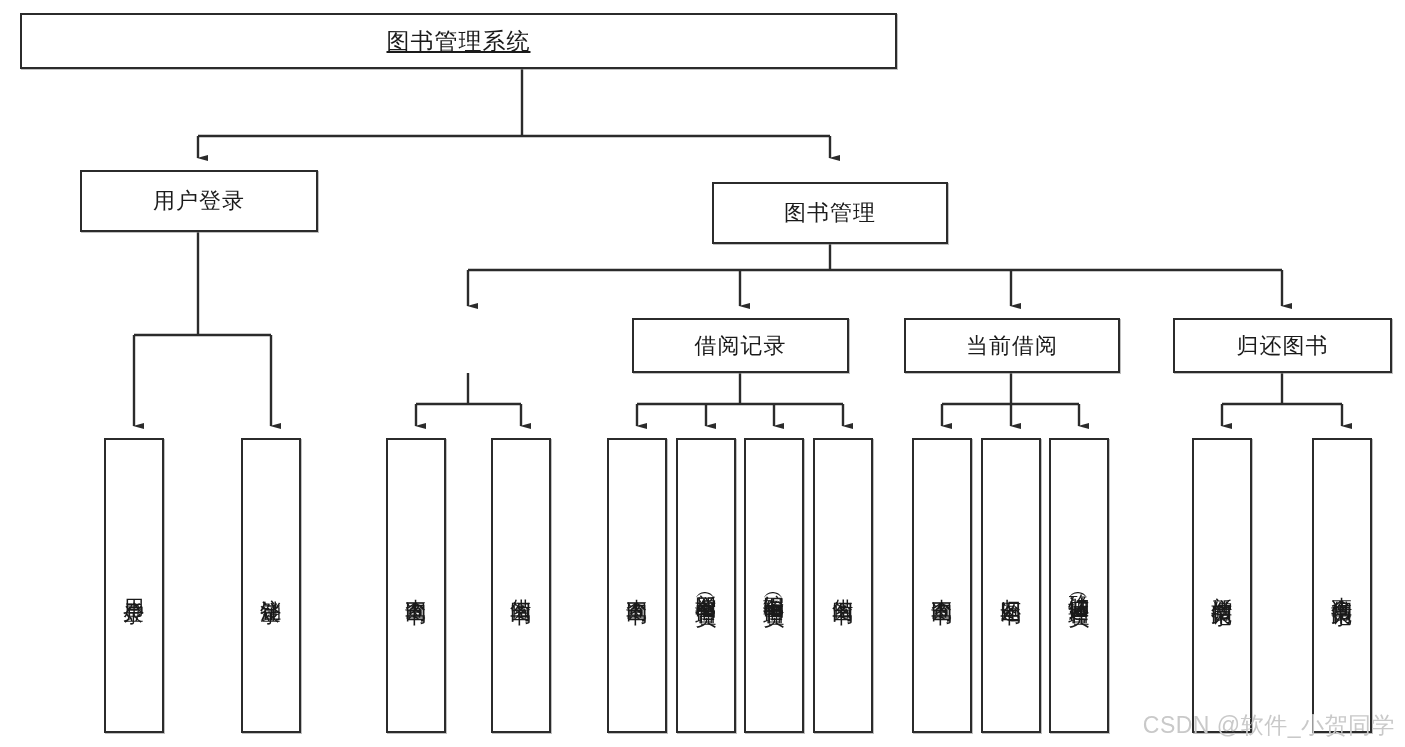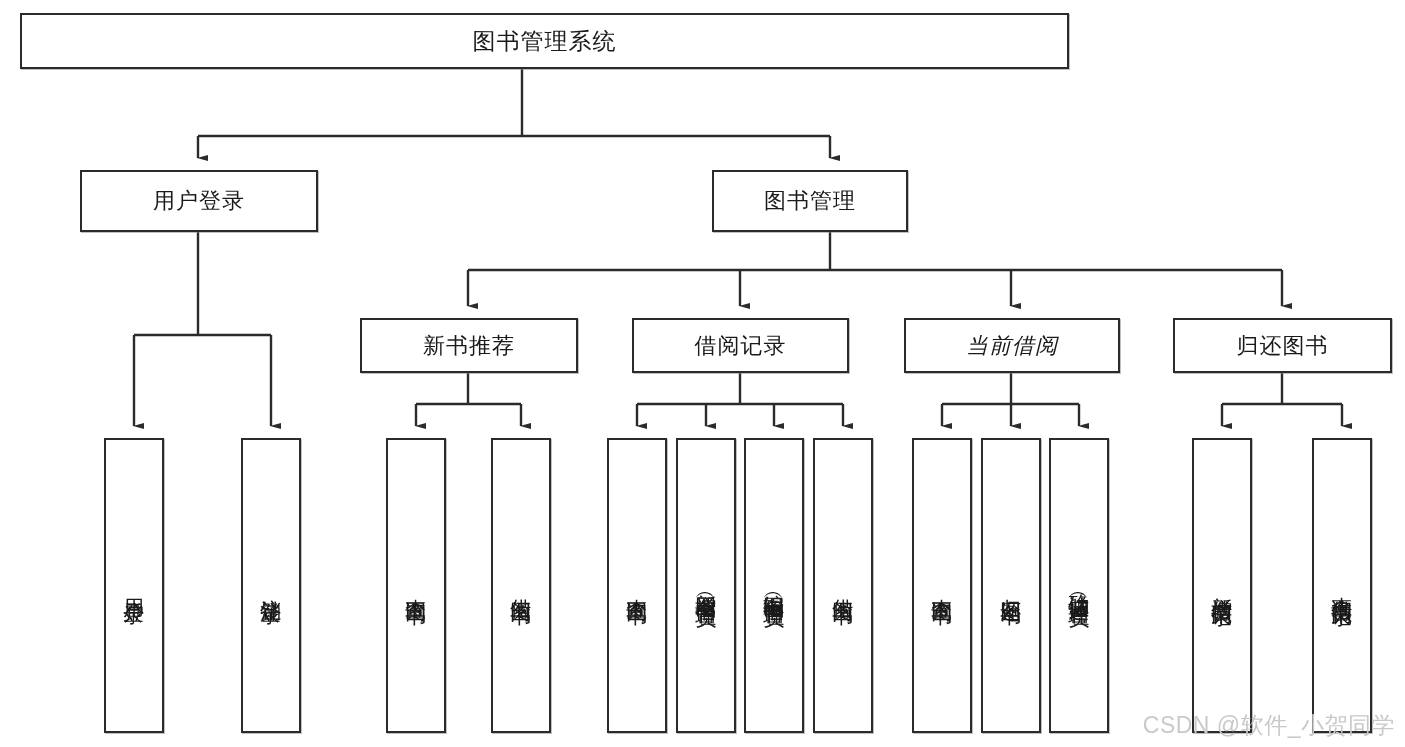--- a/index.html
+++ b/index.html
@@ -101,38 +101,35 @@
       <path d="M1011,404 L1011,426" marker-end="url(#arrow)"></path>
       <path d="M1079,404 L1079,426" marker-end="url(#arrow)"></path>
 
       <path d="M1282,373 L1282,404"></path>
       <path d="M1222,404 L1342,404"></path>
       <path d="M1222,404 L1222,426" marker-end="url(#arrow)"></path>
       <path d="M1342,404 L1342,426" marker-end="url(#arrow)"></path>
     </g>
   </svg>
 
-  <div class="node root" style="left:20px;top:13px;width:1049px;height:56px;">
+  <div class="node root" style="left:20px;top:13px;width:877px;height:56px;text-decoration:underline;">
     <span class="node-label">图书管理系统</span>
   </div>
 
   <div class="node" style="left:80px;top:170px;width:238px;height:62px;">
     <span class="node-label">用户登录</span>
   </div>
-  <div class="node" style="left:712px;top:170px;width:196px;height:62px;">
+  <div class="node" style="left:712px;top:182px;width:236px;height:62px;">
     <span class="node-label">图书管理</span>
   </div>
 
-  <div class="node" style="left:360px;top:318px;width:218px;height:55px;">
-    <span class="node-label">新书推荐</span>
-  </div>
   <div class="node" style="left:632px;top:318px;width:217px;height:55px;">
     <span class="node-label">借阅记录</span>
   </div>
-  <div class="node" style="left:904px;top:318px;width:216px;height:55px;font-style:italic;">
+  <div class="node" style="left:904px;top:318px;width:216px;height:55px;">
     <span class="node-label">当前借阅</span>
   </div>
   <div class="node" style="left:1173px;top:318px;width:219px;height:55px;">
     <span class="node-label">归还图书</span>
   </div>
 
   <div class="node leaf" style="left:104px;top:438px;width:60px;height:295px;">
     <span class="node-label">用户登录</span>
   </div>
   <div class="node leaf" style="left:241px;top:438px;width:60px;height:295px;">

